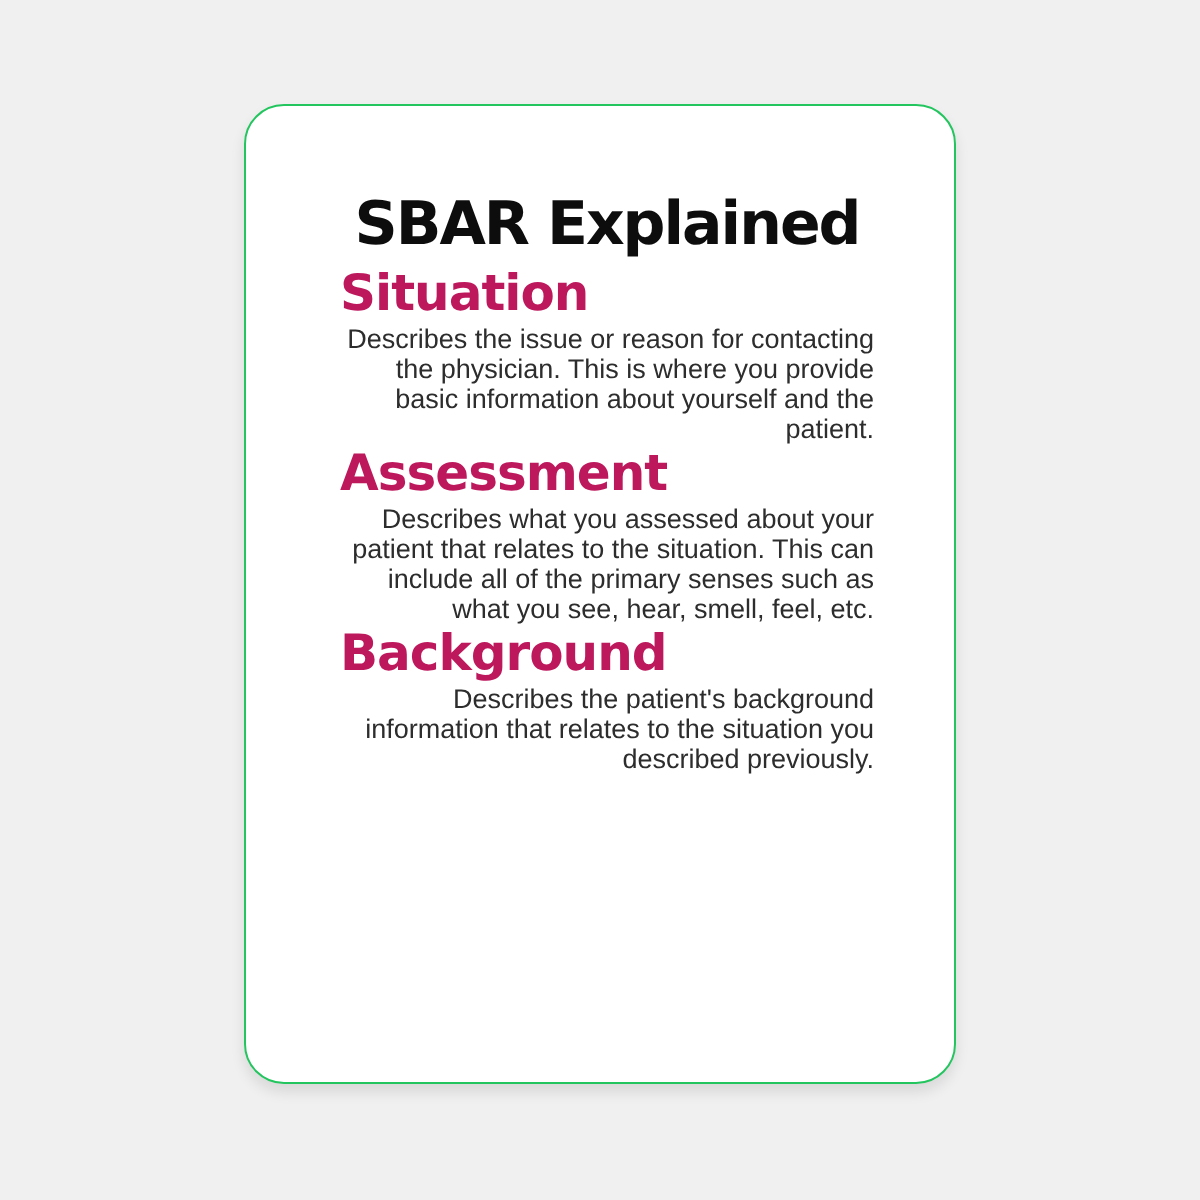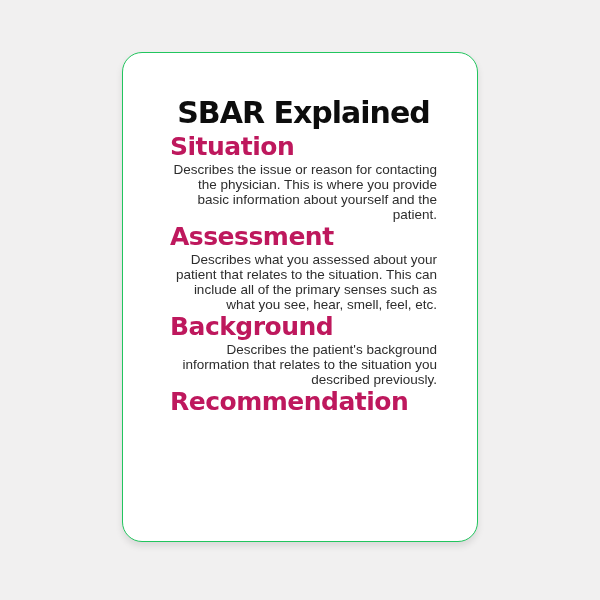--- a/index.html
+++ b/index.html
@@ -78,17 +78,16 @@
       <h2>Assessment</h2>
       <p>Describes what you assessed about your patient that relates to the situation. This can include all of the primary senses such as what you see, hear, smell, feel, etc.</p>
     </div>
 
     <div class="section">
       <h2>Background</h2>
       <p>Describes the patient's background information that relates to the situation you described previously.</p>
     </div>
 
     <div class="section">
-      <h2>Recommendation</h2>
     </div>
 
   </div>
 </div>
 
 </body></html>

